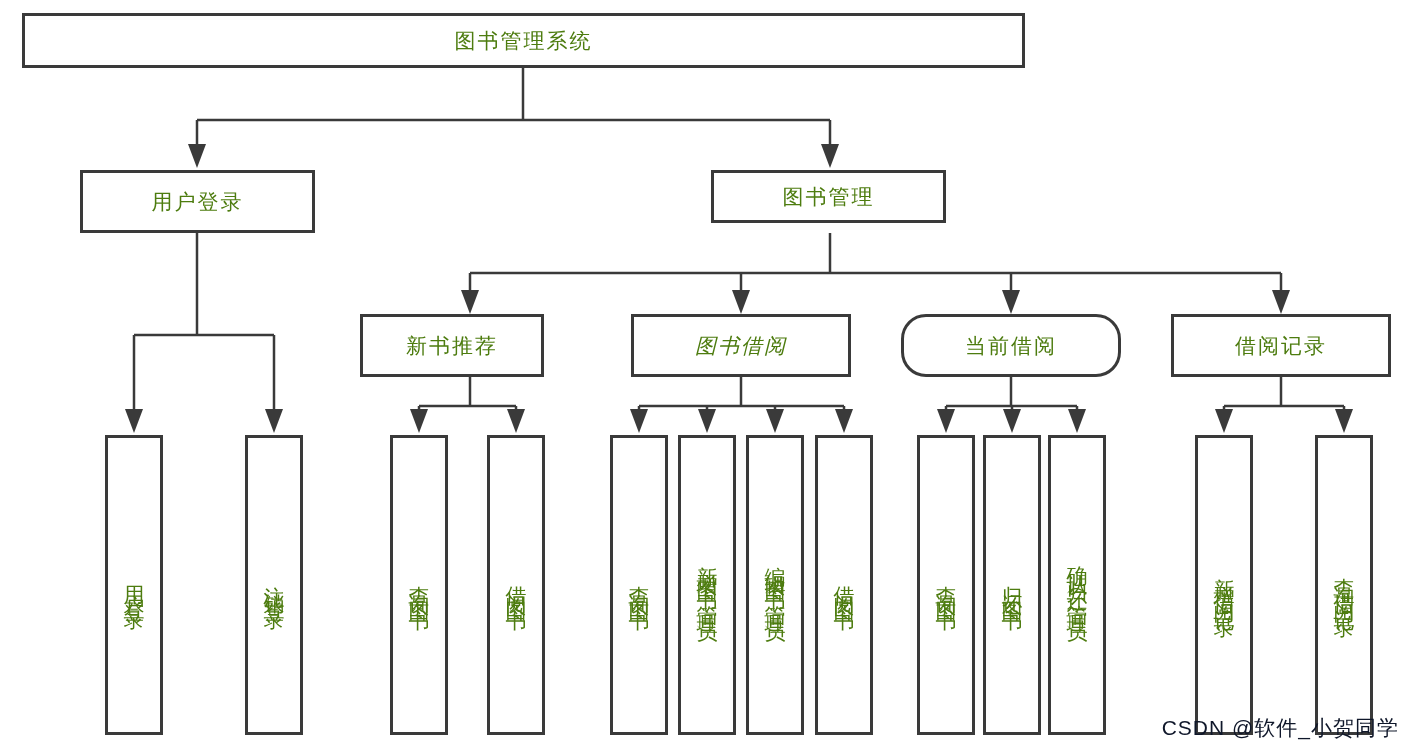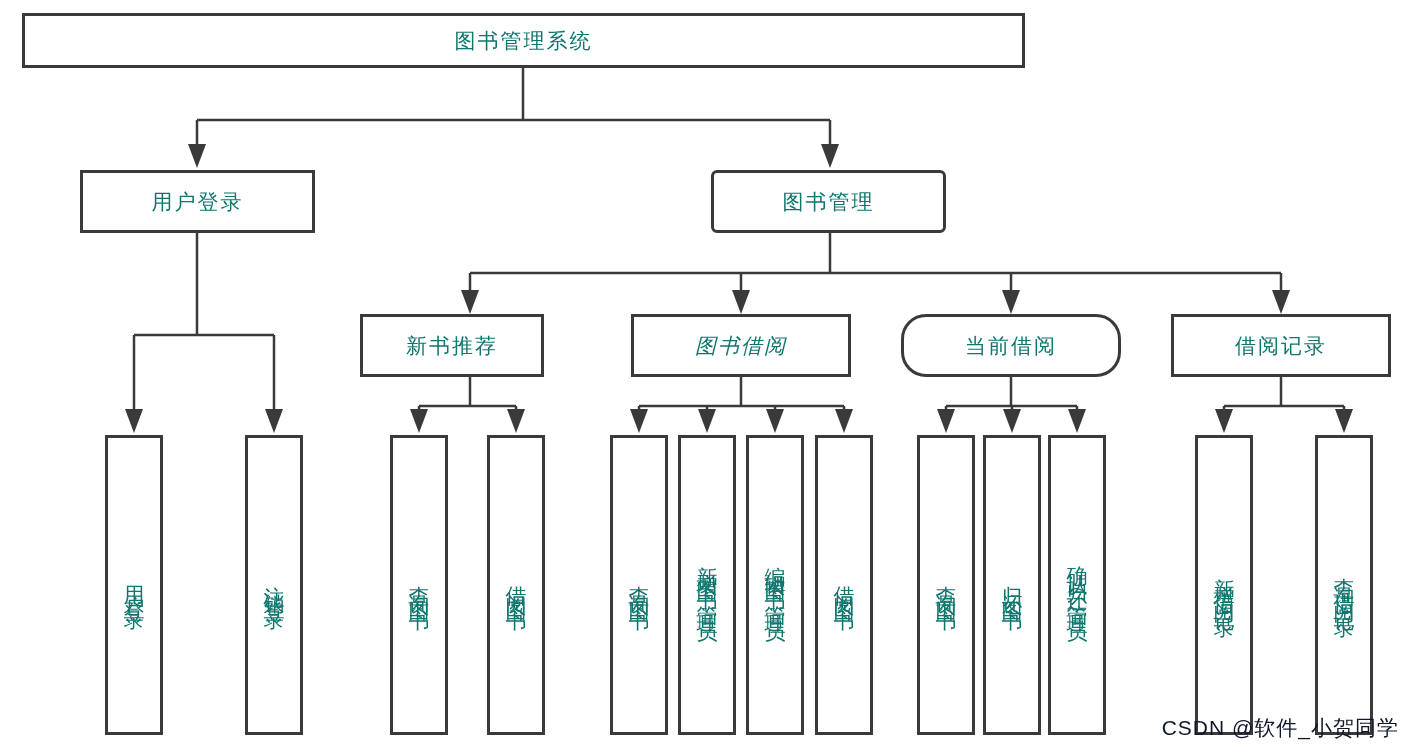--- a/index.html
+++ b/index.html
@@ -19,42 +19,42 @@
     position: absolute;
     left: 0; top: 0;
     width: 1405px; height: 747px;
     z-index: 0;
   }
   .node {
     position: absolute;
     box-sizing: border-box;
     border: 3px solid #3a3a3a;
     background: #ffffff;
-    color: #0f766e;
+    color: #4d7c0f;
     display: flex;
     align-items: center;
     justify-content: center;
     z-index: 2;
   }
   .hbox {
     font-size: 21px;
     letter-spacing: 2px;
   }
   .vbox {
     writing-mode: vertical-rl;
     font-size: 21px;
     letter-spacing: 8px;
     top: 435px;
     width: 58px;
     height: 300px;
   }
   
   .n-root   { left: 22px;   top: 13px;  width: 1003px; height: 55px; }
   .n-login  { left: 80px;   top: 170px; width: 235px;  height: 63px; }
-  .n-mgmt   { left: 711px;  top: 170px; width: 235px;  height: 63px; border-radius: 6px; }
+  .n-mgmt   { left: 711px;  top: 170px; width: 235px;  height: 53px; }
   .n-g1     { left: 360px;  top: 314px; width: 184px;  height: 63px; }
   .n-g2     { left: 631px;  top: 314px; width: 220px;  height: 63px; font-style: italic; }
   .n-g3     { left: 901px;  top: 314px; width: 220px;  height: 63px; border-radius: 25px; }
   .n-g4     { left: 1171px; top: 314px; width: 220px;  height: 63px; }
   
   .l-1  { left: 105px; }
   .l-2  { left: 245px; }
   .l-3  { left: 390px; }
   .l-4  { left: 487px; }
   .l-5  { left: 610px; }

